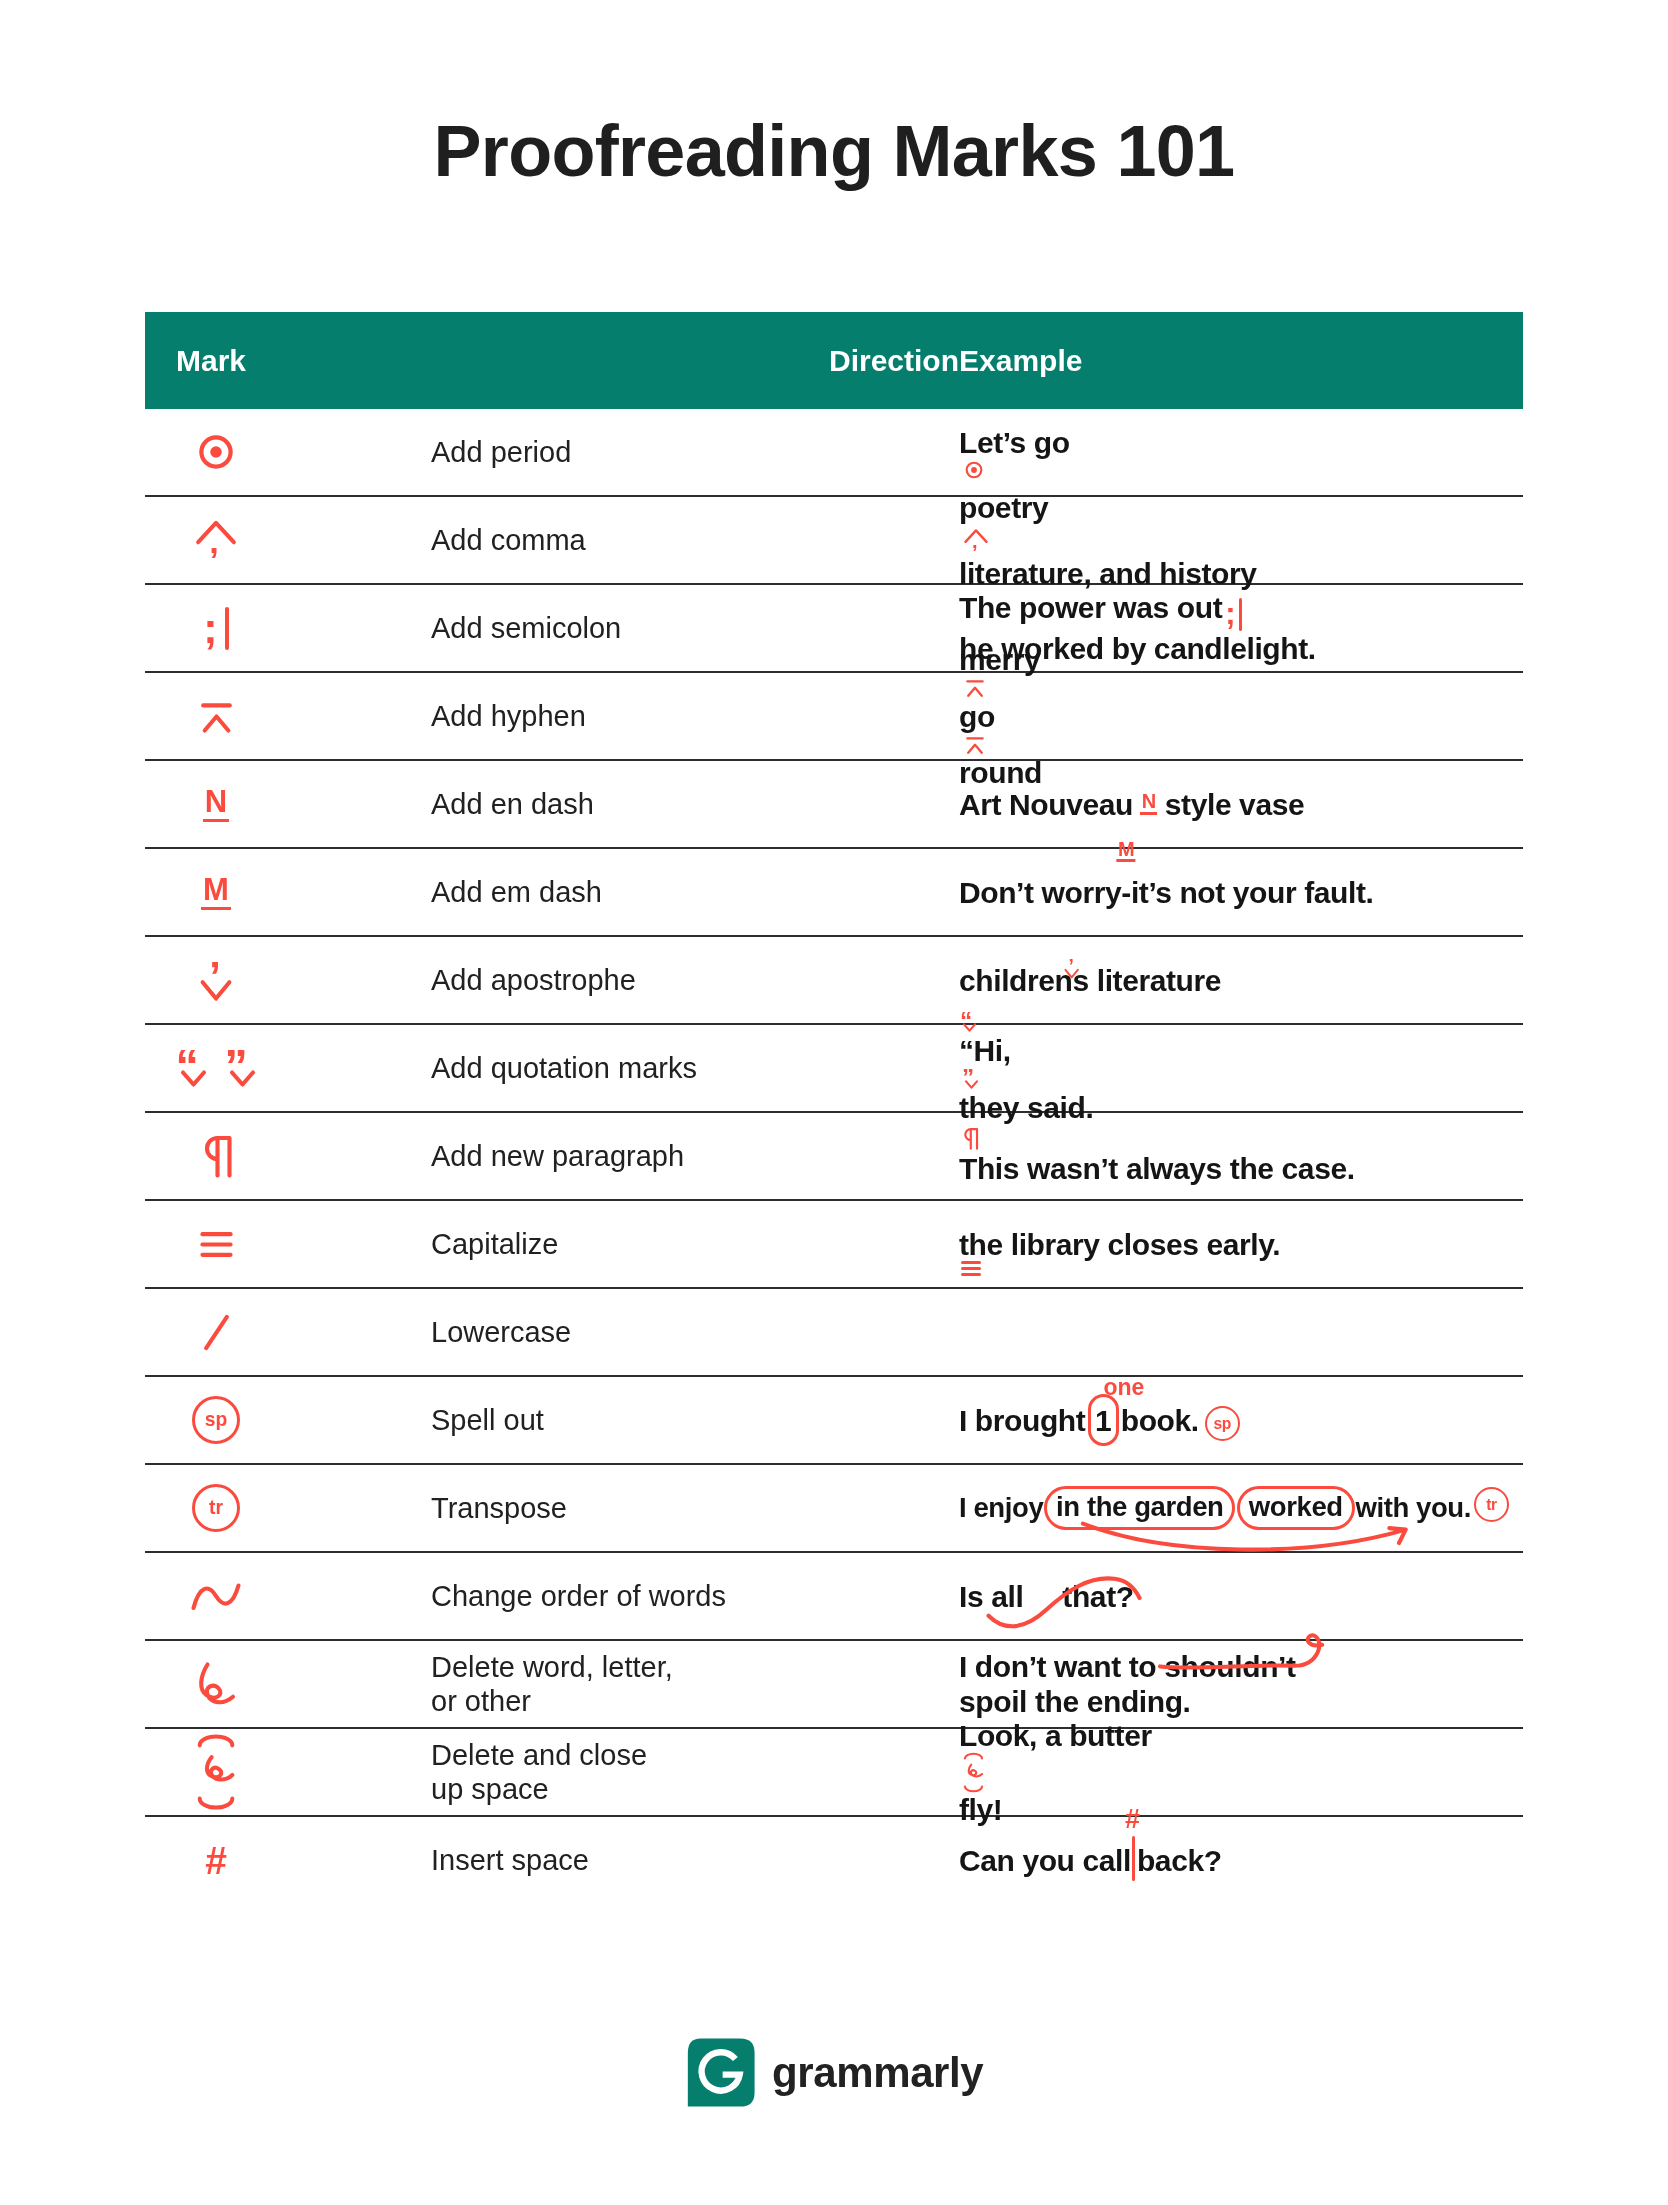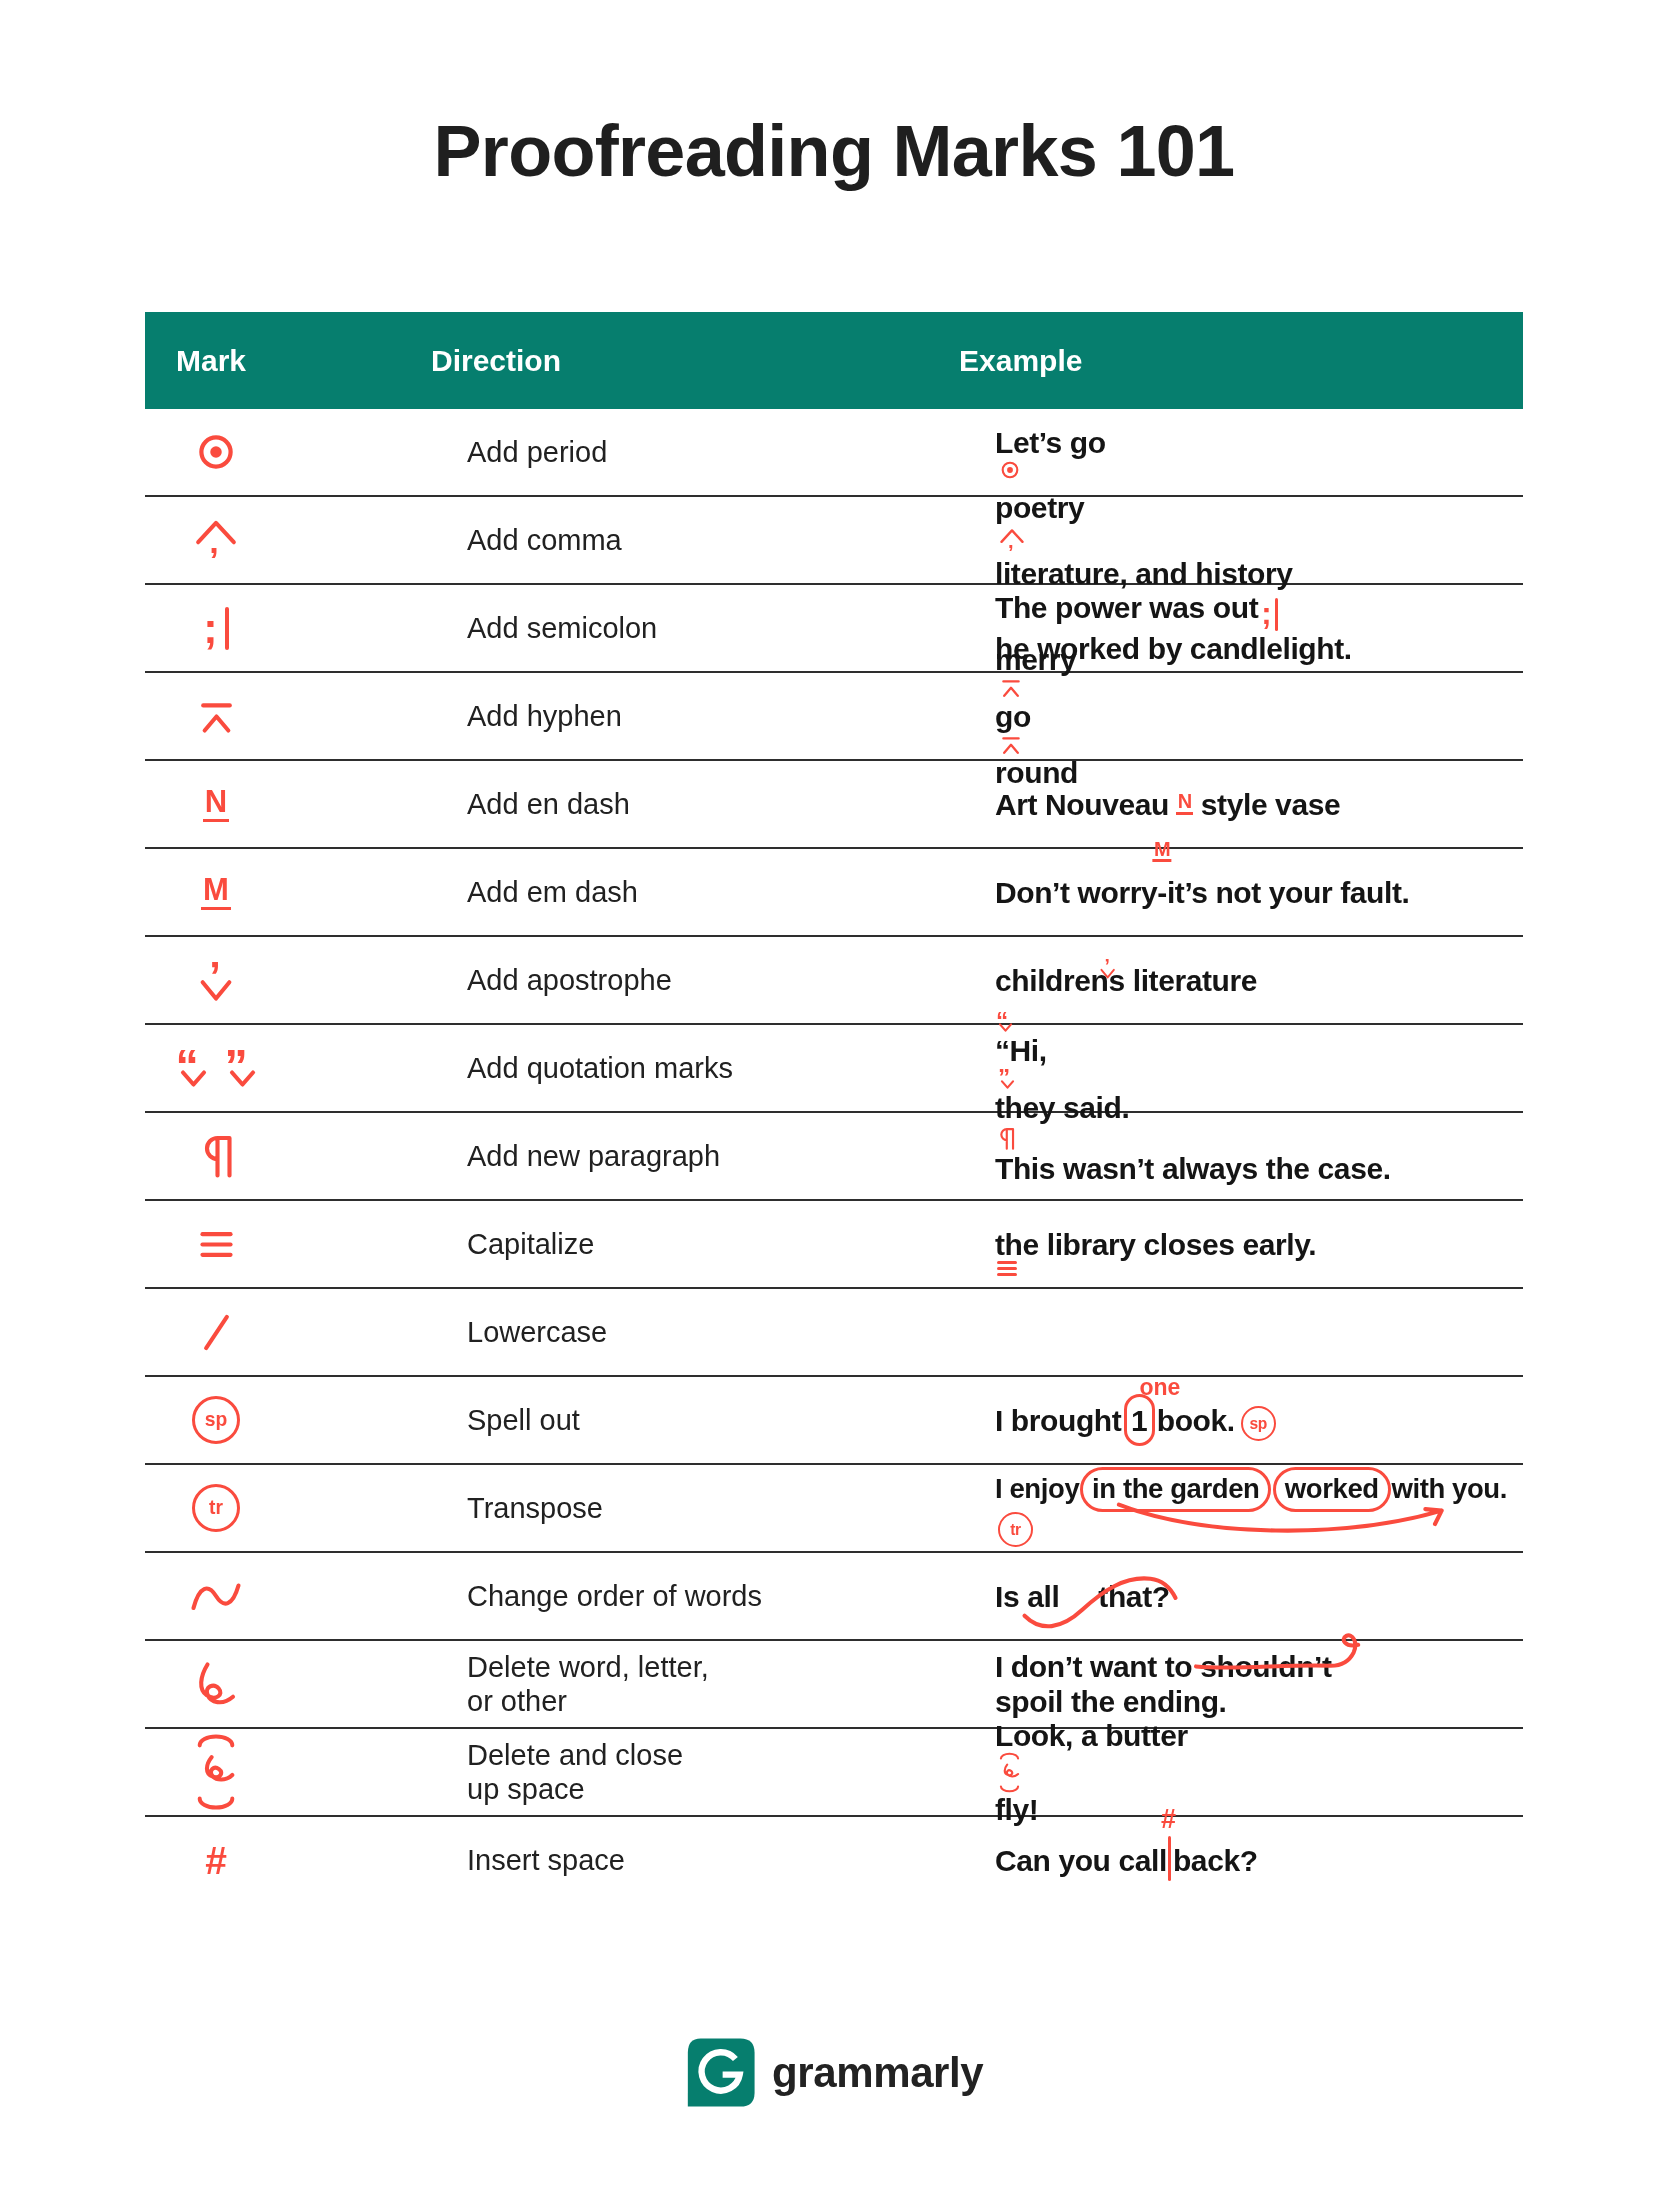--- a/index.html
+++ b/index.html
@@ -17,27 +17,27 @@
     position:absolute;top:110px;left:0;width:100%;text-align:center;
     font-size:72px;font-weight:700;letter-spacing:-0.7px;color:#1f1f1f;
   }
   
   .table{position:absolute;left:145px;top:312px;width:1378px;}
   .thead{
     height:97px;background:var(--teal);display:flex;align-items:center;
     color:#fff;font-weight:700;font-size:30px;
   }
   .h-mark{width:286px;padding-left:31px;box-sizing:border-box;}
-  .h-dir{width:528px;}
+  .h-dir{width:528px;text-align:right;}
   .h-ex{flex:1;}
   .row{display:flex;align-items:center;height:86px;}
   .row + .row{border-top:2.2px solid var(--line);}
   .markcell{width:286px;box-sizing:border-box;padding-left:30px;display:flex;}
   .markwrap{width:82px;display:flex;justify-content:center;align-items:center;}
-  .dircell{width:528px;font-size:29px;font-weight:500;color:#212121;line-height:34px;margin-left:36px;}
+  .dircell{width:528px;font-size:29px;font-weight:500;color:#212121;line-height:34px;}
   .excell{flex:1;font-size:30px;font-weight:700;color:#151515;line-height:35px;position:relative;letter-spacing:-0.4px;}
   .excell.tight{font-size:27.5px;}
   .exline{display:block;}
   
   svg.mk{overflow:visible;display:block;}
   .mk .st{stroke:var(--red);fill:none;stroke-width:5.5;stroke-linecap:round;stroke-linejoin:round;}
   .mk .fl{fill:var(--red);stroke:none;}
   .mk text{fill:var(--red);font-weight:700;font-family:"Liberation Sans",sans-serif;}
   .inlmk{display:inline-block;}
   

